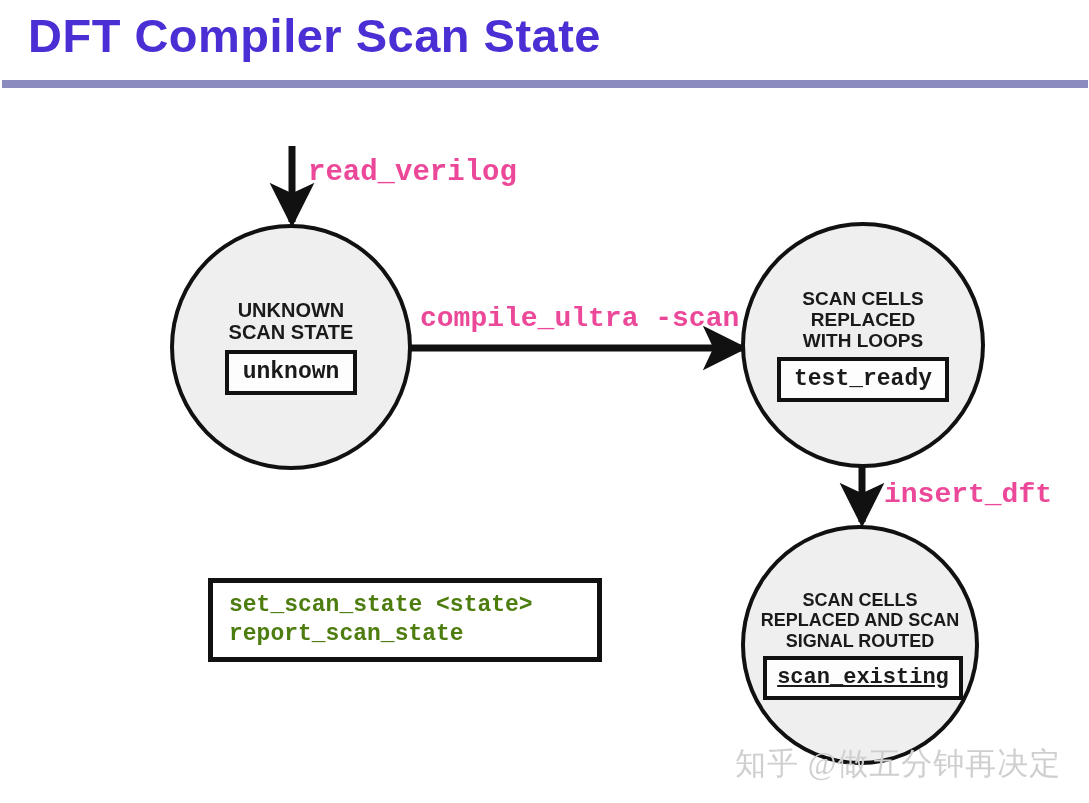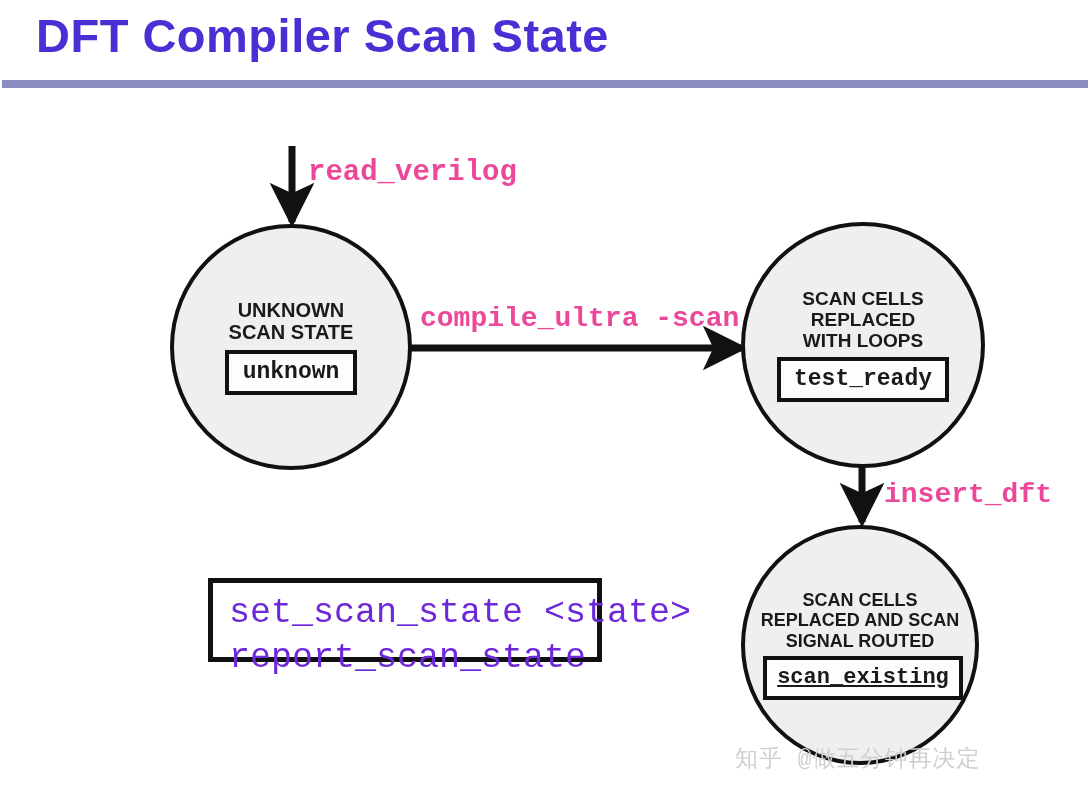--- a/index.html
+++ b/index.html
@@ -12,21 +12,21 @@
     width: 1089px;
     height: 803px;
     background: #ffffff;
     overflow: hidden;
     font-family: "Liberation Sans", sans-serif;
   }
 
   
   #title {
     position: absolute;
-    left: 36px;
+    left: 28px;
     top: 8px;
     font-family: "Liberation Sans", sans-serif;
     font-size: 47px;
     font-weight: bold;
     letter-spacing: 0.5px;
     color: #4B2FD4;
     white-space: nowrap;
   }
   #title-rule {
     position: absolute;
@@ -136,34 +136,34 @@
     top: 578px;
     width: 394px;
     height: 84px;
     box-sizing: border-box;
     border: 5px solid #111111;
     background: #ffffff;
     padding: 8px 0 0 16px;
   }
   .command-line {
     font-family: "Liberation Mono", monospace;
-    font-weight: normal;
-    font-size: 35px;
+    font-weight: bold;
+    font-size: 23px;
     line-height: 1.28;
-    color: #6d28d9;
+    color: #4d7c0f;
     white-space: pre;
   }
 
   
   #watermark {
     position: absolute;
     left: 735px;
     top: 743px;
-    font-family: Liberation Mono, monospace;
-    font-size: 23px;
+    font-family: Liberation Serif, serif;
+    font-size: 31px;
     color: #cfcfcf;
     white-space: nowrap;
     letter-spacing: 1px;
   }
 </style>
 </head>
 <body>
 
 <div id="page">
 

